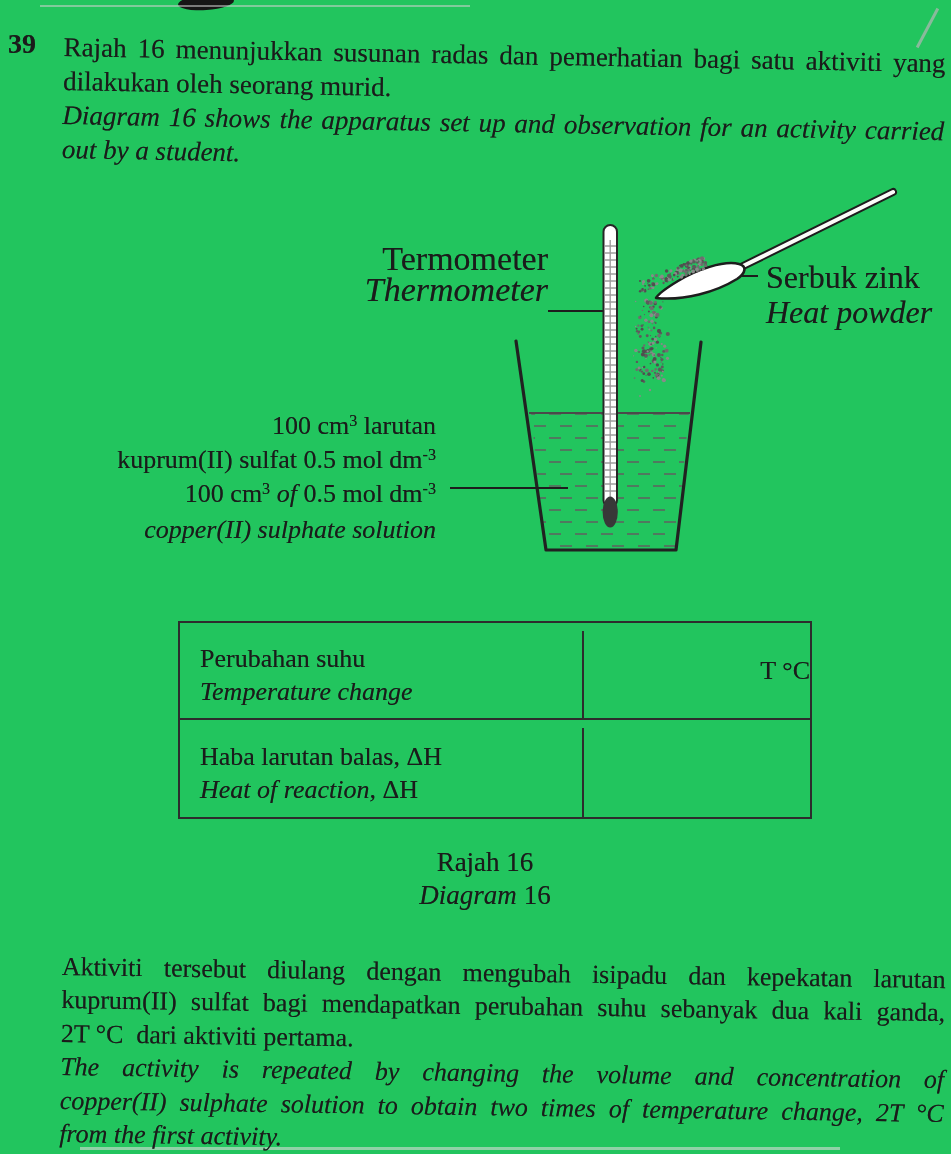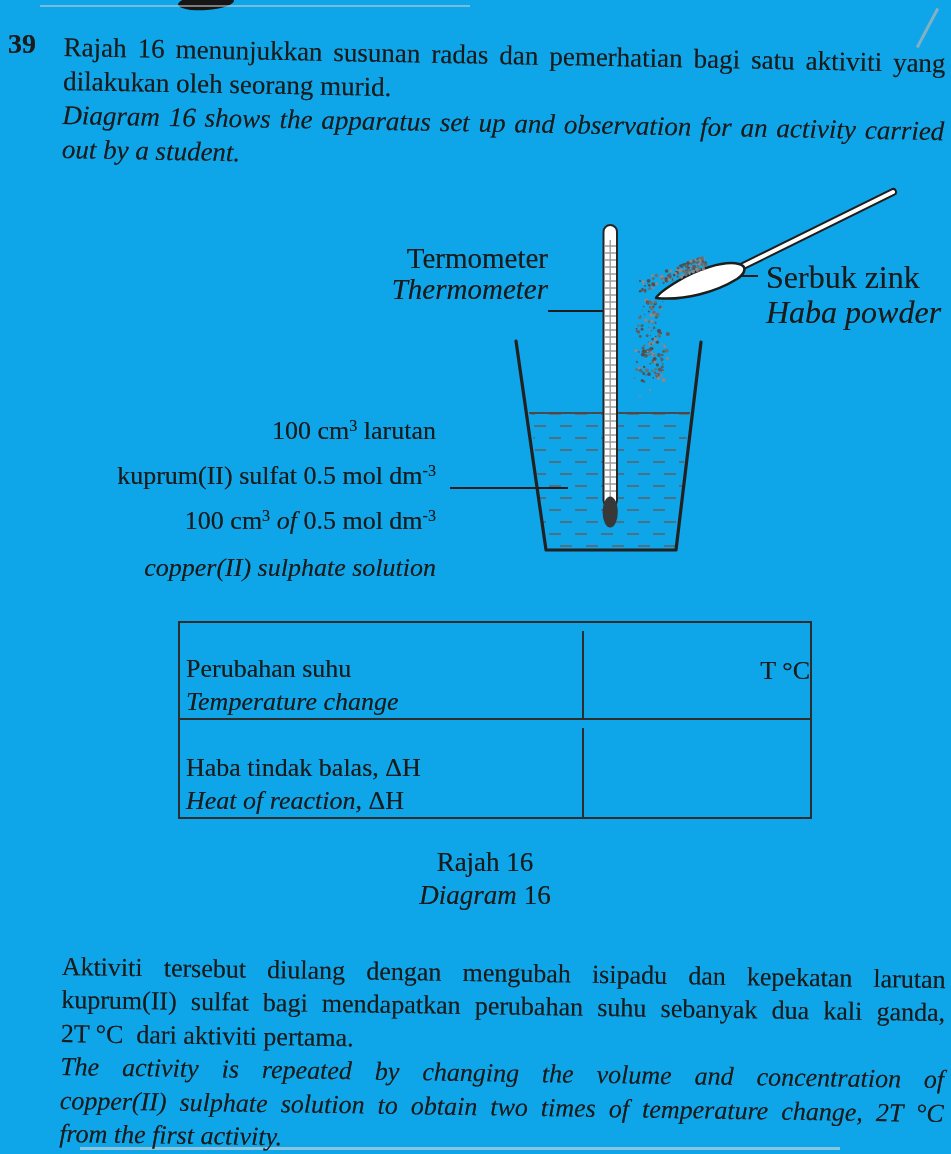--- a/index.html
+++ b/index.html
@@ -1,40 +1,40 @@
 <!DOCTYPE html>
 <html><head>
 <meta charset="utf-8">
 <style>
   html,body{margin:0;padding:0;background:#e8e8e6;}
   .page{
-    position:relative;width:951px;height:1154px;background:#0ea5e9;
+    position:relative;width:951px;height:1154px;background:#22c55e;
     font-family:"Liberation Serif","DejaVu Serif",serif;color:#1b1b1b;
     overflow:hidden;text-shadow:0 0 .4px rgba(20,20,20,.55);
   }
   .it{font-style:italic;}
   .q-num{position:absolute;left:8px;top:28px;font-size:28px;font-weight:700;}
   .intro{position:absolute;left:64px;top:30px;width:882px;font-size:27px;line-height:34px;
          transform:rotate(1.05deg);transform-origin:0 0;}
   .jl{text-align:justify;text-align-last:justify;}
   .ll{text-align:left;white-space:pre-wrap;}
   svg.apparatus{position:absolute;left:0;top:0;}
   .lbl-therm{position:absolute;left:330px;top:243px;width:218px;text-align:right;
-             font-size:29px;line-height:31px;}
+             font-size:34px;line-height:31px;}
   .lbl-zinc{position:absolute;left:766px;top:260px;font-size:32px;line-height:35px;}
   .lbl-sol{position:absolute;left:58px;top:406px;width:378px;text-align:right;
-           font-size:26px;line-height:40px;}
+           font-size:26px;line-height:29px;}
   .lbl-sol .l4{margin-top:7px;}
   sup.s{font-size:.62em;vertical-align:.5em;}
   .tbl{position:absolute;left:178px;top:621px;width:634px;height:198px;
        border:2.5px solid #2d2d2d;box-sizing:border-box;display:grid;
        grid-template-columns:404px 1fr;grid-template-rows:97px 1fr;}
   .tc{box-sizing:border-box;}
-  .c1{border-right:2px solid #2d2d2d;padding-left:6px;display:flex;flex-direction:column;
-      justify-content:flex-end;font-size:26px;line-height:33px;margin-top:8px;}
+  .c1{border-right:2px solid #2d2d2d;padding-left:20px;display:flex;flex-direction:column;
+      justify-content:center;font-size:26px;line-height:33px;margin-top:8px;}
   .r1{border-bottom:2px solid #2d2d2d;}
   .cv{display:flex;align-items:center;justify-content:flex-end;font-size:26px;}
   .caption{position:absolute;left:285px;top:846px;width:400px;text-align:center;
            font-size:27px;line-height:33px;}
   .footer{position:absolute;left:62px;top:950px;width:884px;font-size:26px;line-height:33.4px;
           transform:rotate(.85deg);transform-origin:0 0;}
   .artifact{position:absolute;pointer-events:none;}
   .a-blob{left:178px;top:-5px;width:56px;height:15px;background:#161616;border-radius:50%;
           transform:rotate(-4deg);}
   .a-top{left:40px;top:5px;width:430px;height:2px;background:#cfcfcf;opacity:.55;}
@@ -402,40 +402,40 @@
         <circle cx="640.0" cy="396.0" r="0.90" fill="#8a8a8a"></circle>
       </g>
   </svg>
 
   <div class="lbl-therm">
     <div>Termometer</div>
     <div class="it">Thermometer</div>
   </div>
   <div class="lbl-zinc">
     <div>Serbuk zink</div>
-    <div class="it">Haba powder</div>
+    <div class="it">Heat powder</div>
   </div>
   <div class="lbl-sol">
     <div><span>100 cm</span><sup class="s">3</sup><span> larutan</span></div>
     <div><span>kuprum(II) sulfat 0.5 mol dm</span><sup class="s">-3</sup></div>
     <div><span>100 cm</span><sup class="s">3</sup><span class="it"> of </span><span>0.5 mol dm</span><sup class="s">-3</sup></div>
     <div class="it l4">copper(II) sulphate solution</div>
   </div>
 
   <div class="tbl">
     <div class="tc c1 r1">
       <div>Perubahan suhu</div>
       <div><span class="it">Temperature change</span><span></span></div>
     </div>
     <div class="tc cv r1">
       <span>T °C</span>
         <sup class="s"></sup>
     </div>
     <div class="tc c1">
-      <div>Haba tindak balas, ΔH</div>
+      <div>Haba larutan balas, ΔH</div>
       <div><span class="it">Heat of reaction, </span><span>ΔH</span></div>
     </div>
   </div>
 
   <div class="caption">
     <div>Rajah 16</div>
     <div><span class="it">Diagram</span><span> 16</span></div>
   </div>
 
   <div class="footer">

